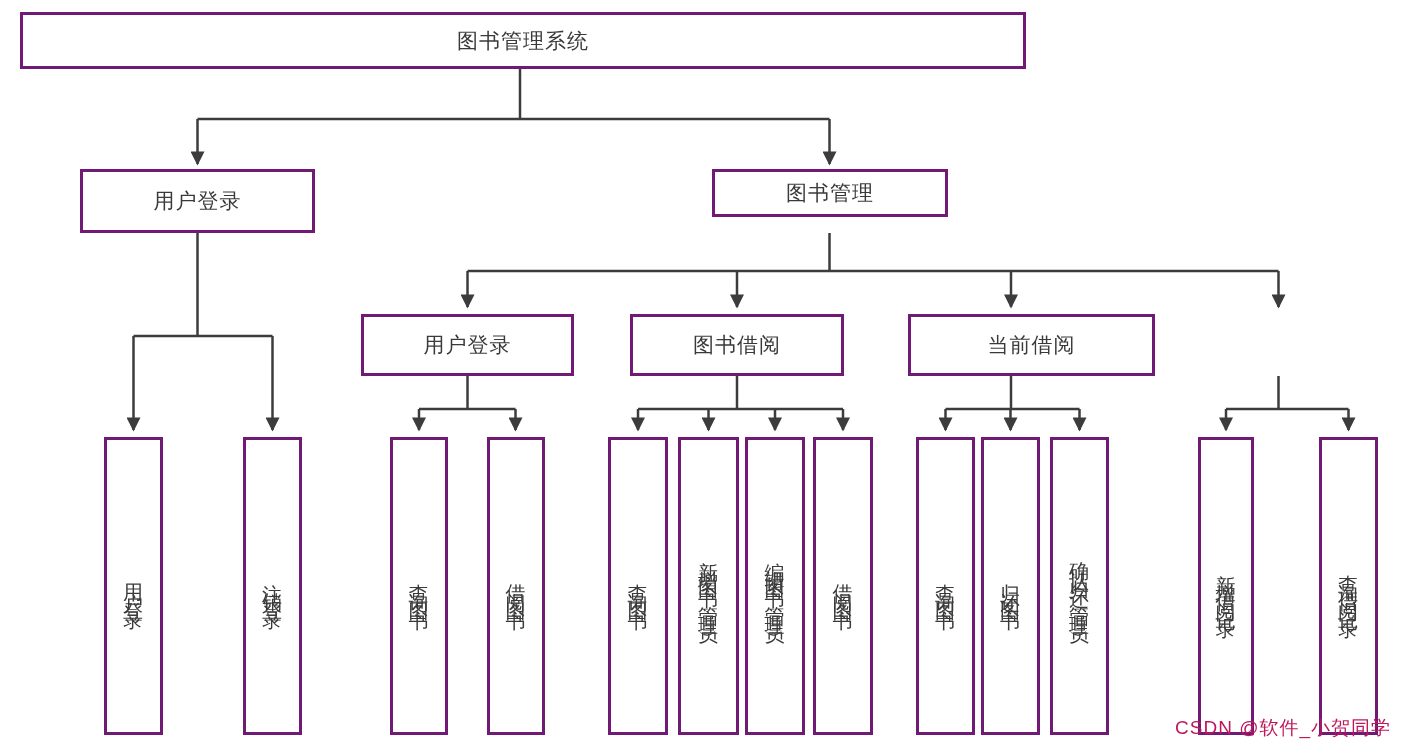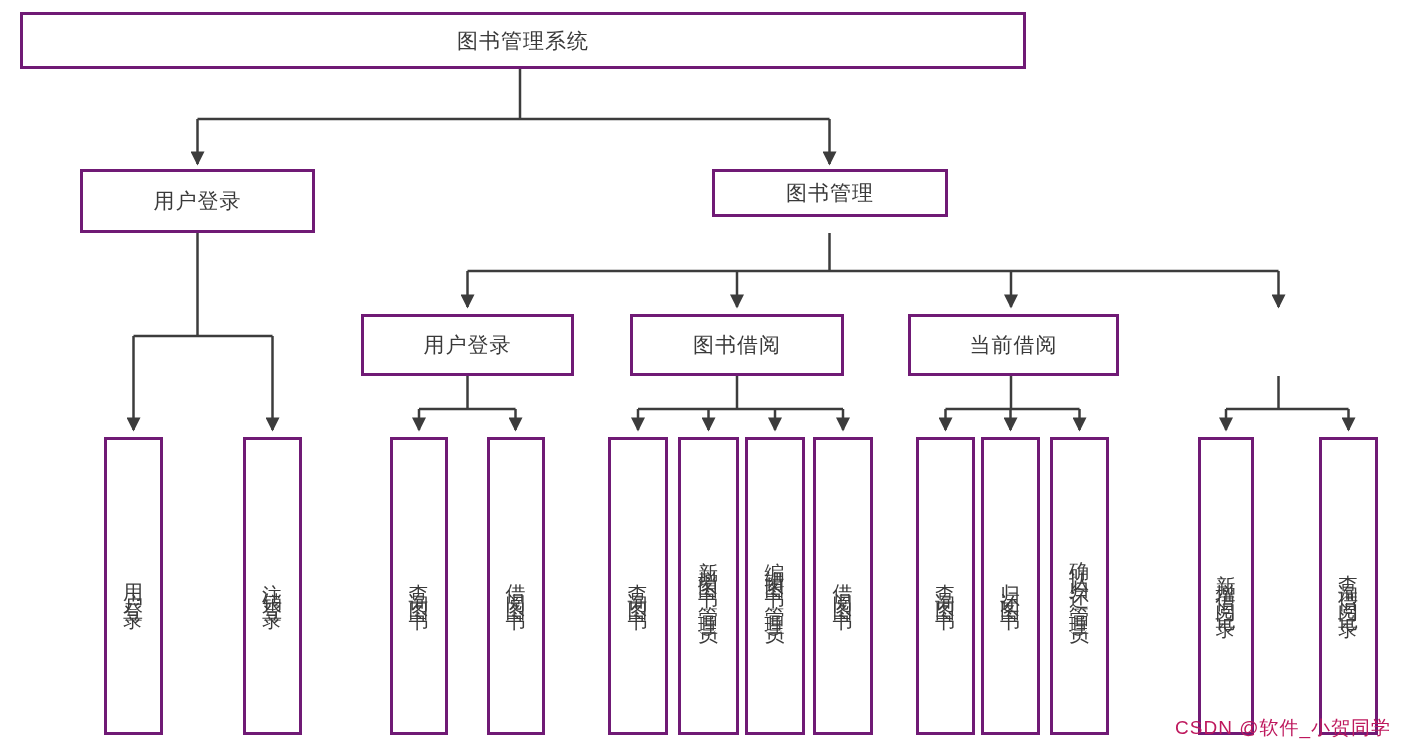--- a/index.html
+++ b/index.html
@@ -132,21 +132,21 @@
   <div class="node" style="left:712px; top:169px; width:236px; height:48px;">
     <span class="hlbl">图书管理</span>
   </div>
 
   <div class="node" style="left:361px; top:314px; width:213px; height:62px;">
     <span class="hlbl">用户登录</span>
   </div>
   <div class="node" style="left:630px; top:314px; width:214px; height:62px;">
     <span class="hlbl">图书借阅</span>
   </div>
-  <div class="node" style="left:908px; top:314px; width:211px; height:62px;text-align:center;">
+  <div class="node" style="left:908px; top:314px; width:247px; height:62px;text-align:center;">
     <span class="hlbl">当前借阅</span>
   </div>
 
   <div class="node" style="left:104px; top:437px; width:59px; height:298px;">
     <span class="vlbl">用户登录</span>
   </div>
   <div class="node" style="left:243px; top:437px; width:59px; height:298px;">
     <span class="vlbl">注销登录</span>
   </div>
 

